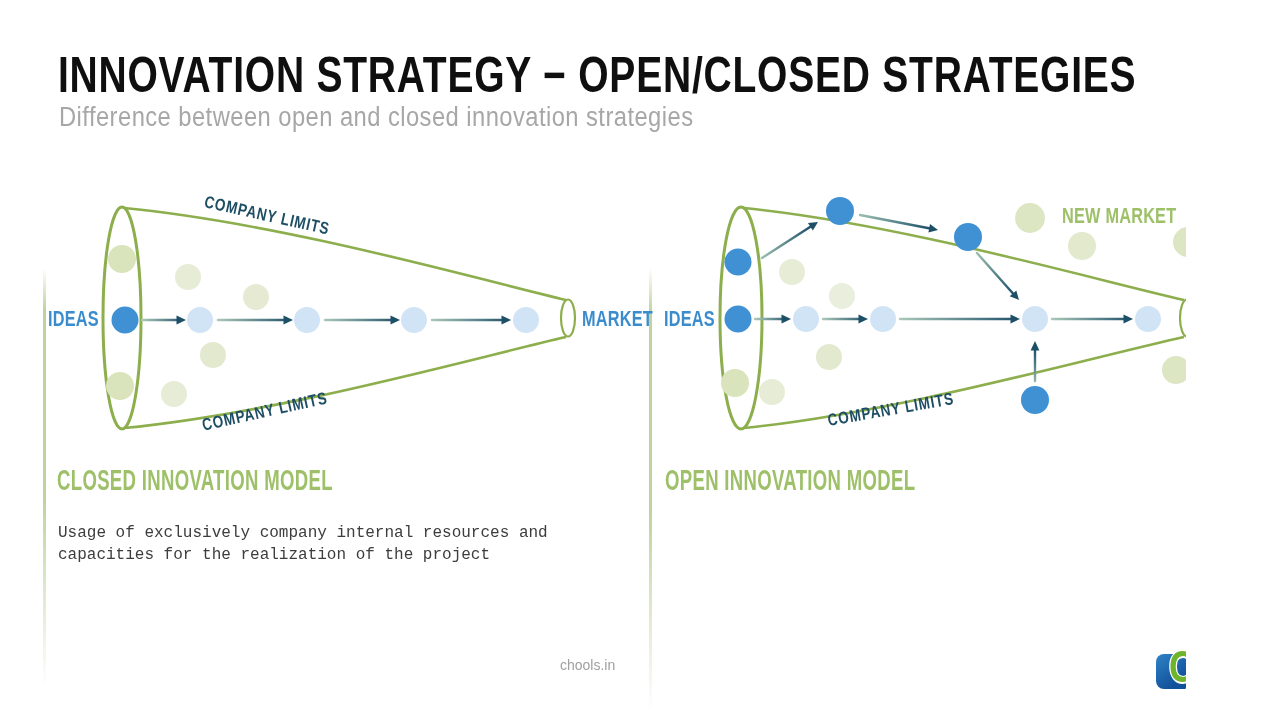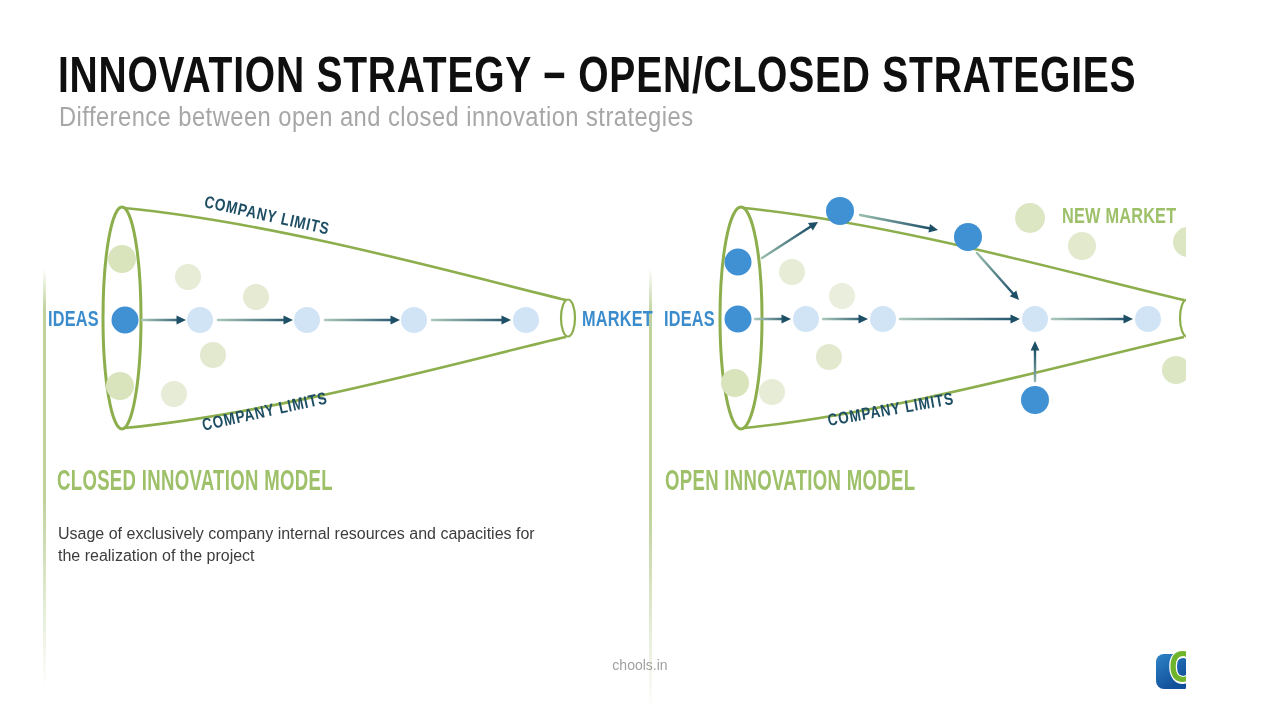--- a/index.html
+++ b/index.html
@@ -19,21 +19,21 @@
           white-space:nowrap;line-height:24px;}
   .blue{color:#3b8ccd;}
   .green{color:#9dc069;}
   .climits{width:170px;text-align:center;font-size:17px;font-weight:700;color:#1d4e63;letter-spacing:1px;
            white-space:nowrap;}
   .climits > span{display:inline-block;transform:scaleX(.8);transform-origin:50% 50%;}
   
   .heading{font-size:29px;font-weight:700;color:#9dc069;letter-spacing:.5px;
            transform:scaleX(.64);transform-origin:0 0;white-space:nowrap;}
   .desc{font-size:16px;color:#3d3d3d;line-height:1.35;}
-  .footer-site{left:560px;top:657px;width:160px;text-align:center;font-size:14px;color:#a0a0a0;}
+  .footer-site{left:560px;top:657px;width:160px;text-align:left;font-size:14px;color:#a0a0a0;}
   
   .logo{left:1156px;top:646px;width:122px;height:50px;}
   .logo-sq{position:absolute;left:0;top:8px;width:35px;height:35px;border-radius:8px;
            background:linear-gradient(145deg,#2e83c6 0%,#11509a 75%);}
   .logo-c{position:absolute;left:13px;top:-3px;font-size:45px;font-weight:700;color:#6fb52b;
           transform:scaleX(.8);transform-origin:0 0;line-height:48px;
           text-shadow:-1.5px 0 0 #fff,1.5px 0 0 #fff,0 -1.5px 0 #fff,0 1.5px 0 #fff;}
   .logo-tag{position:absolute;left:41px;top:9px;font-size:7px;font-weight:700;letter-spacing:.2px;white-space:nowrap;}
   .logo-tag .sep{color:#9a9a9a;padding:0 2px;font-weight:400;}
   .tag-o{color:#f1960a;} .tag-b{color:#1c6fb5;} .tag-g{color:#6fb52b;}
@@ -190,21 +190,21 @@
 
   <div class="abs flabel blue" style="left:48px;top:307px;">IDEAS</div>
   <div class="abs flabel blue" style="left:582px;top:307px;">MARKET</div>
   <div class="abs climits" style="left:182px;top:206px;transform:rotate(12.5deg);">
     <span>COMPANY LIMITS</span>
   </div>
   <div class="abs climits" style="left:180px;top:402px;transform:rotate(-12.5deg);">
     <span>COMPANY LIMITS</span>
   </div>
   <div class="abs heading" style="left:57px;top:464px;">CLOSED INNOVATION MODEL</div>
-  <div class="abs desc" style="left:58px;top:523px;width:500px;">Usage of exclusively company internal resources and capacities for the realization of the project</div>
+  <div class="abs desc" style="left:58px;top:523px;width:500px;font-family:Liberation Mono, monospace;">Usage of exclusively company internal resources and capacities for the realization of the project</div>
 
   <div class="abs flabel blue" style="left:664px;top:307px;">IDEAS</div>
   <div class="abs flabel blue" style="left:1202px;top:307px;">MARKET</div>
   <div class="abs flabel green" style="left:1062px;top:204px;">NEW MARKET</div>
   <div class="abs climits" style="left:806px;top:400px;transform:rotate(-10deg);">
     <span>COMPANY LIMITS</span>
   </div>
   <div class="abs heading" style="left:665px;top:464px;">OPEN INNOVATION MODEL</div>
 
   <div class="abs footer-site">chools.in</div>

